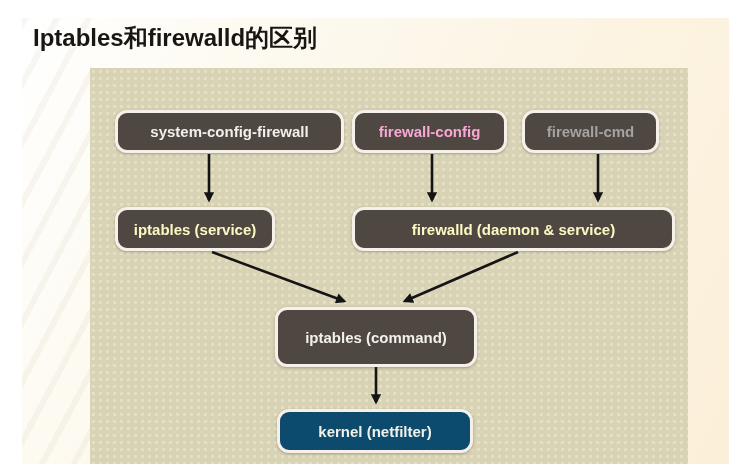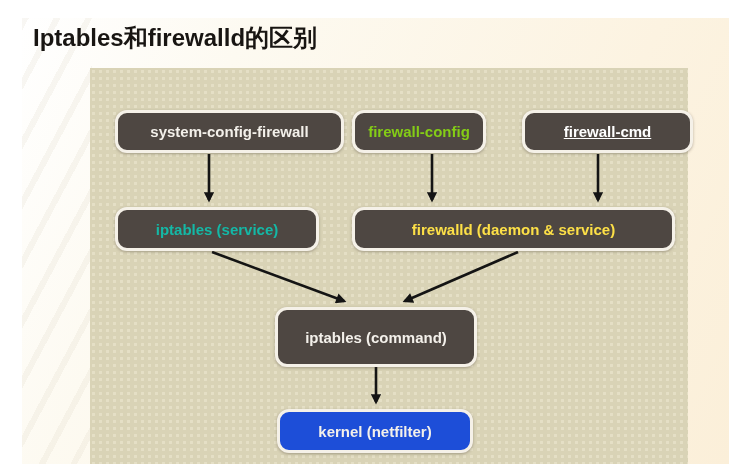--- a/index.html
+++ b/index.html
@@ -58,21 +58,21 @@
         <line x1="432" y1="154" x2="432" y2="200" stroke="#141414" stroke-width="2.6" marker-end="url(#ah)"></line>
         <line x1="598" y1="154" x2="598" y2="200" stroke="#141414" stroke-width="2.6" marker-end="url(#ah)"></line>
         <line x1="212" y1="252" x2="344" y2="301" stroke="#141414" stroke-width="2.6" marker-end="url(#ah)"></line>
         <line x1="518" y1="252" x2="405" y2="301" stroke="#141414" stroke-width="2.6" marker-end="url(#ah)"></line>
         <line x1="376" y1="352" x2="376" y2="402" stroke="#141414" stroke-width="2.6" marker-end="url(#ah)"></line>
       </g>
   </svg>
 
   <div id="nodes">
       <div class="node" style="left: 115px; top: 110px; width: 229px; height: 43px; background: rgb(78, 71, 66); border-color: rgb(245, 241, 232); color: rgb(243, 240, 234);">system-config-firewall</div>
-      <div class="node" style="left: 352px; top: 110px; width: 134px; height: 43px; background: rgb(78, 71, 66); border-color: rgb(245, 241, 232); color: #84cc16;">firewall-config</div>
-      <div class="node" style="left: 522px; top: 110px; width: 171px; height: 43px; background: rgb(78, 71, 66); border-color: rgb(245, 241, 232); color: #ffffff; text-decoration: underline;">firewall-cmd</div>
-      <div class="node" style="left: 115px; top: 207px; width: 204px; height: 44px; background: rgb(78, 71, 66); border-color: rgb(245, 241, 232); color: #14b8a6;">iptables (service)</div>
-      <div class="node" style="left: 352px; top: 207px; width: 323px; height: 44px; background: rgb(78, 71, 66); border-color: rgb(245, 241, 232); color: #fde047;">firewalld (daemon &amp; service)</div>
+      <div class="node" style="left: 352px; top: 110px; width: 155px; height: 43px; background: rgb(78, 71, 66); border-color: rgb(245, 241, 232); color: #f9a8d4;">firewall-config</div>
+      <div class="node" style="left: 522px; top: 110px; width: 137px; height: 43px; background: rgb(78, 71, 66); border-color: rgb(245, 241, 232); color: #a3a3a3;">firewall-cmd</div>
+      <div class="node" style="left: 115px; top: 207px; width: 160px; height: 44px; background: rgb(78, 71, 66); border-color: rgb(245, 241, 232); color: #fef9c3;">iptables (service)</div>
+      <div class="node" style="left: 352px; top: 207px; width: 323px; height: 44px; background: rgb(78, 71, 66); border-color: rgb(245, 241, 232); color: #fef9c3;">firewalld (daemon &amp; service)</div>
       <div class="node" style="left: 275px; top: 307px; width: 202px; height: 60px; background: rgb(78, 71, 66); border-color: rgb(245, 241, 232); color: rgb(243, 240, 234);">iptables (command)</div>
-      <div class="node" style="left: 277px; top: 409px; width: 196px; height: 44px; background: #1d4ed8; border-color: rgb(245, 241, 232); color: rgb(243, 240, 234);">kernel (netfilter)</div>
+      <div class="node" style="left: 277px; top: 409px; width: 196px; height: 44px; background: #0c4a6e; border-color: rgb(245, 241, 232); color: rgb(243, 240, 234);">kernel (netfilter)</div>
     </div>
 
 </div>
 
 </body></html>

